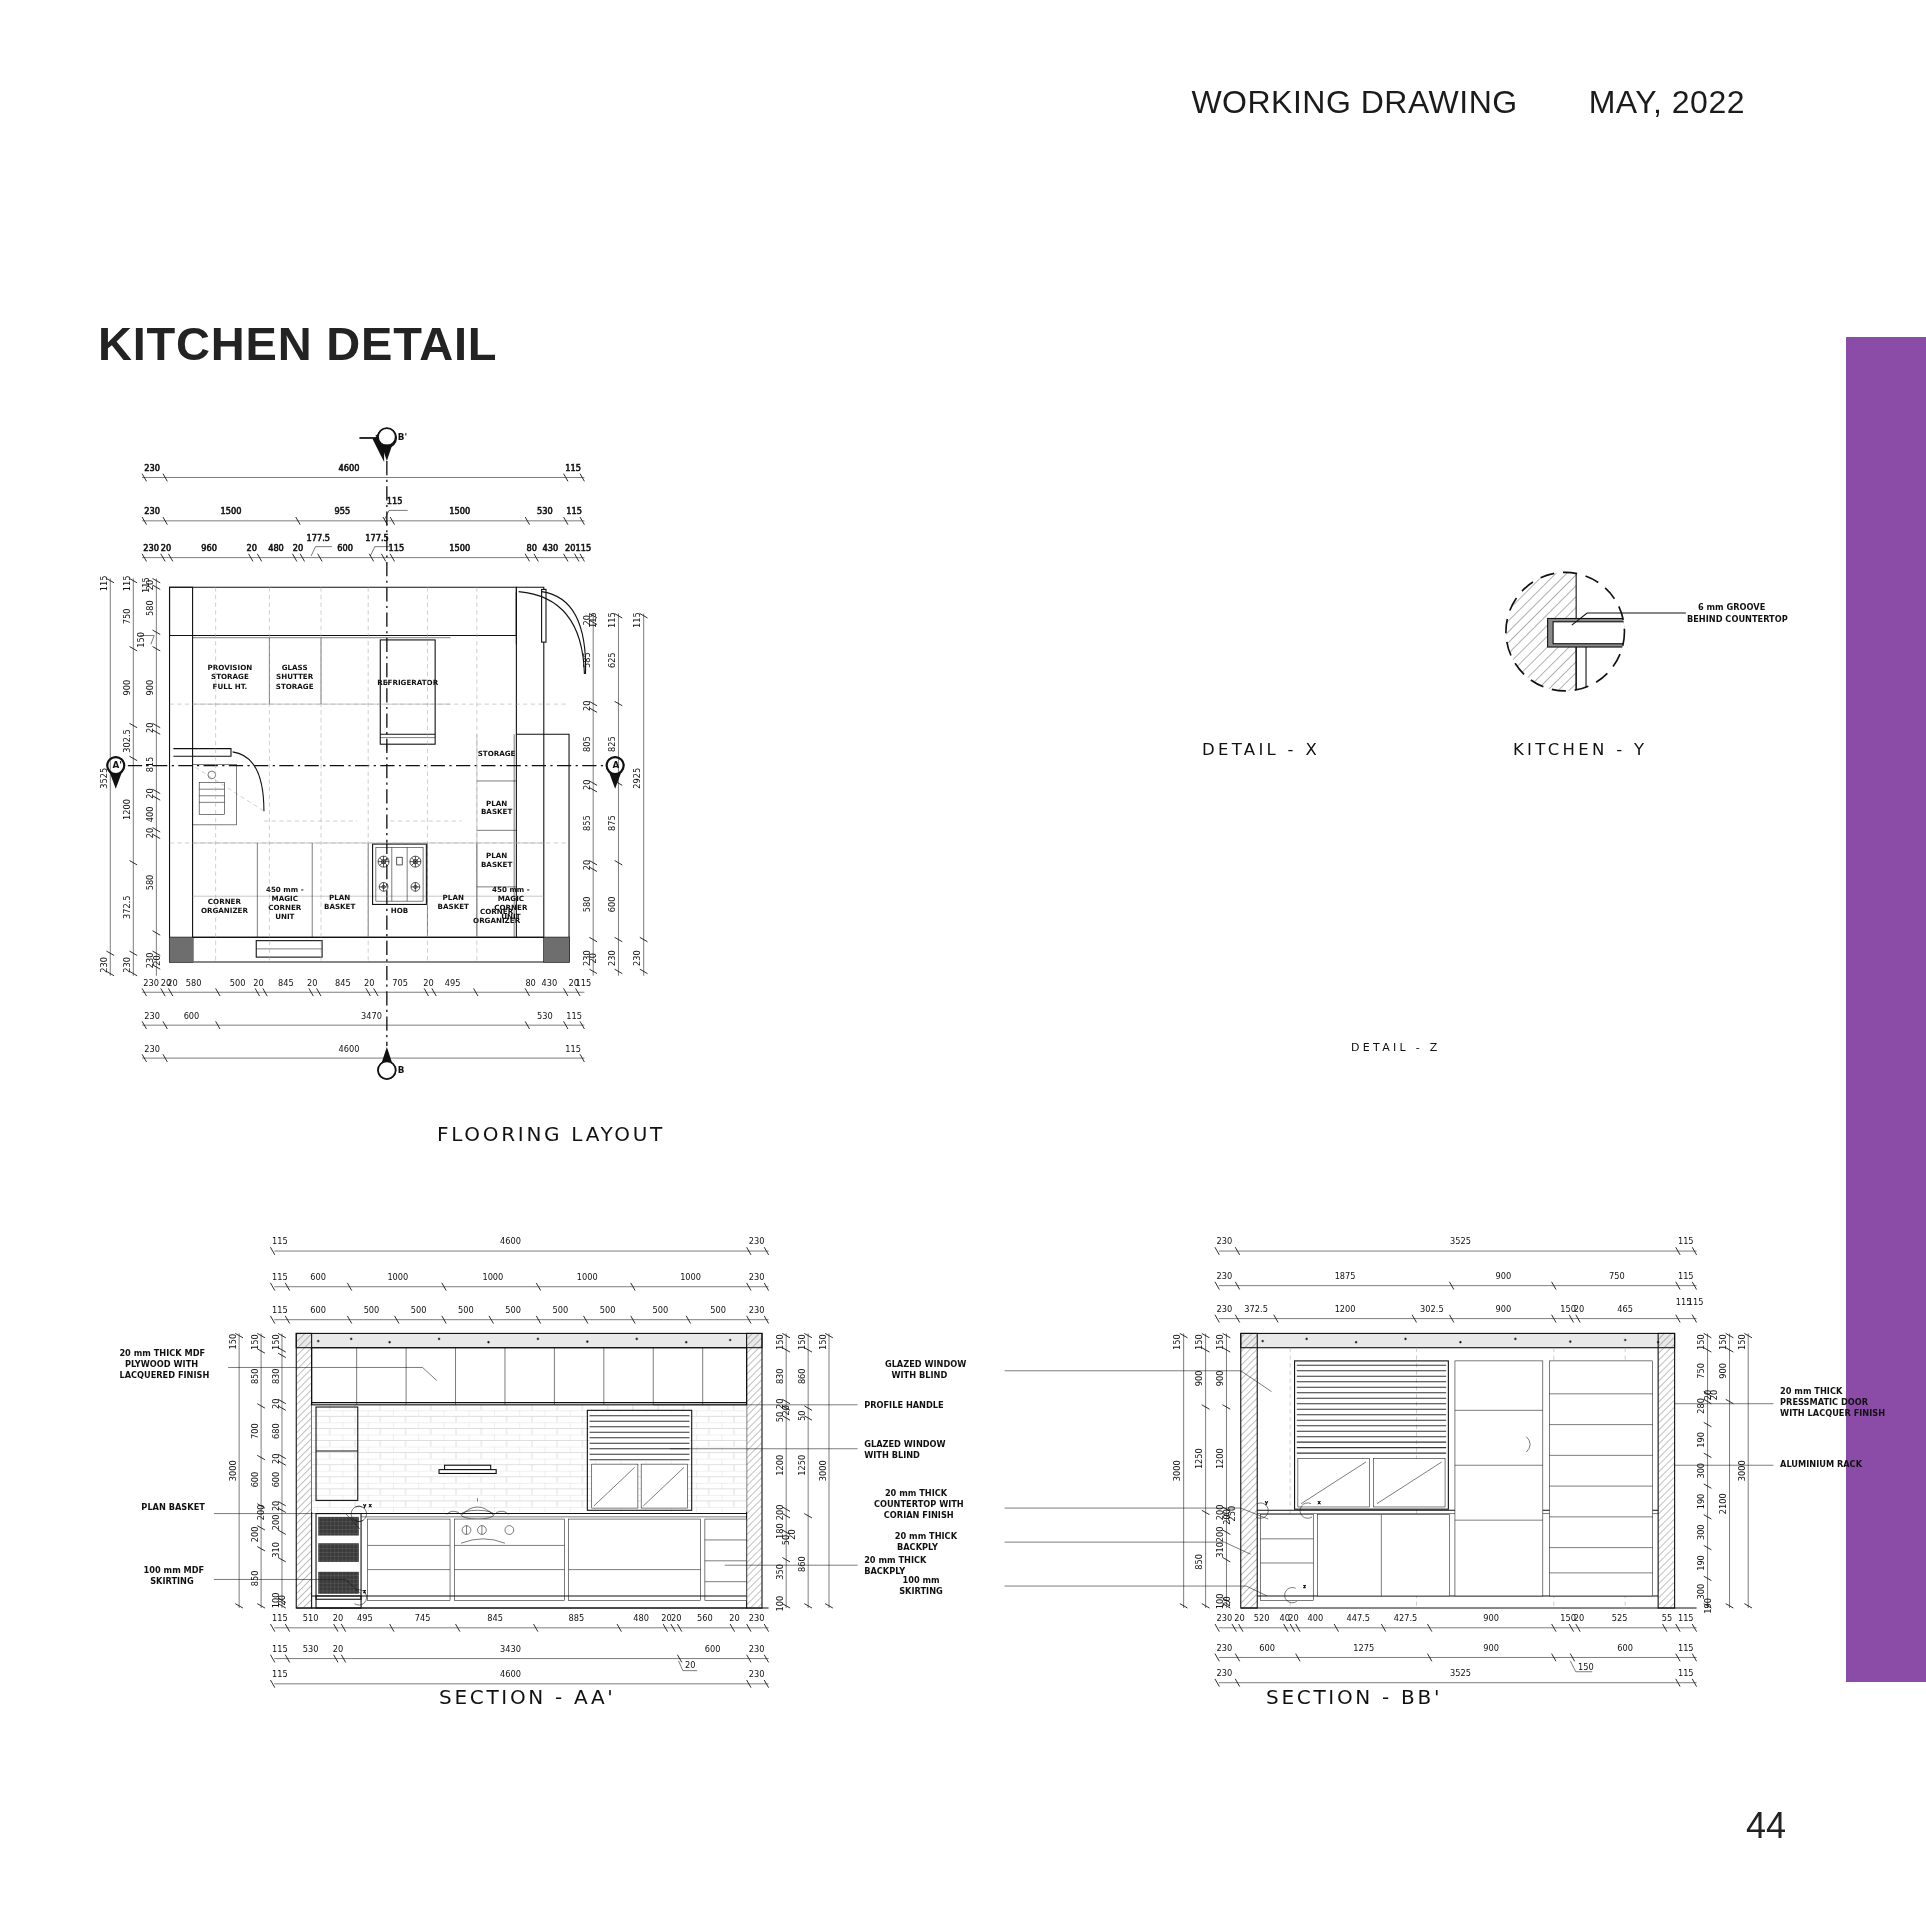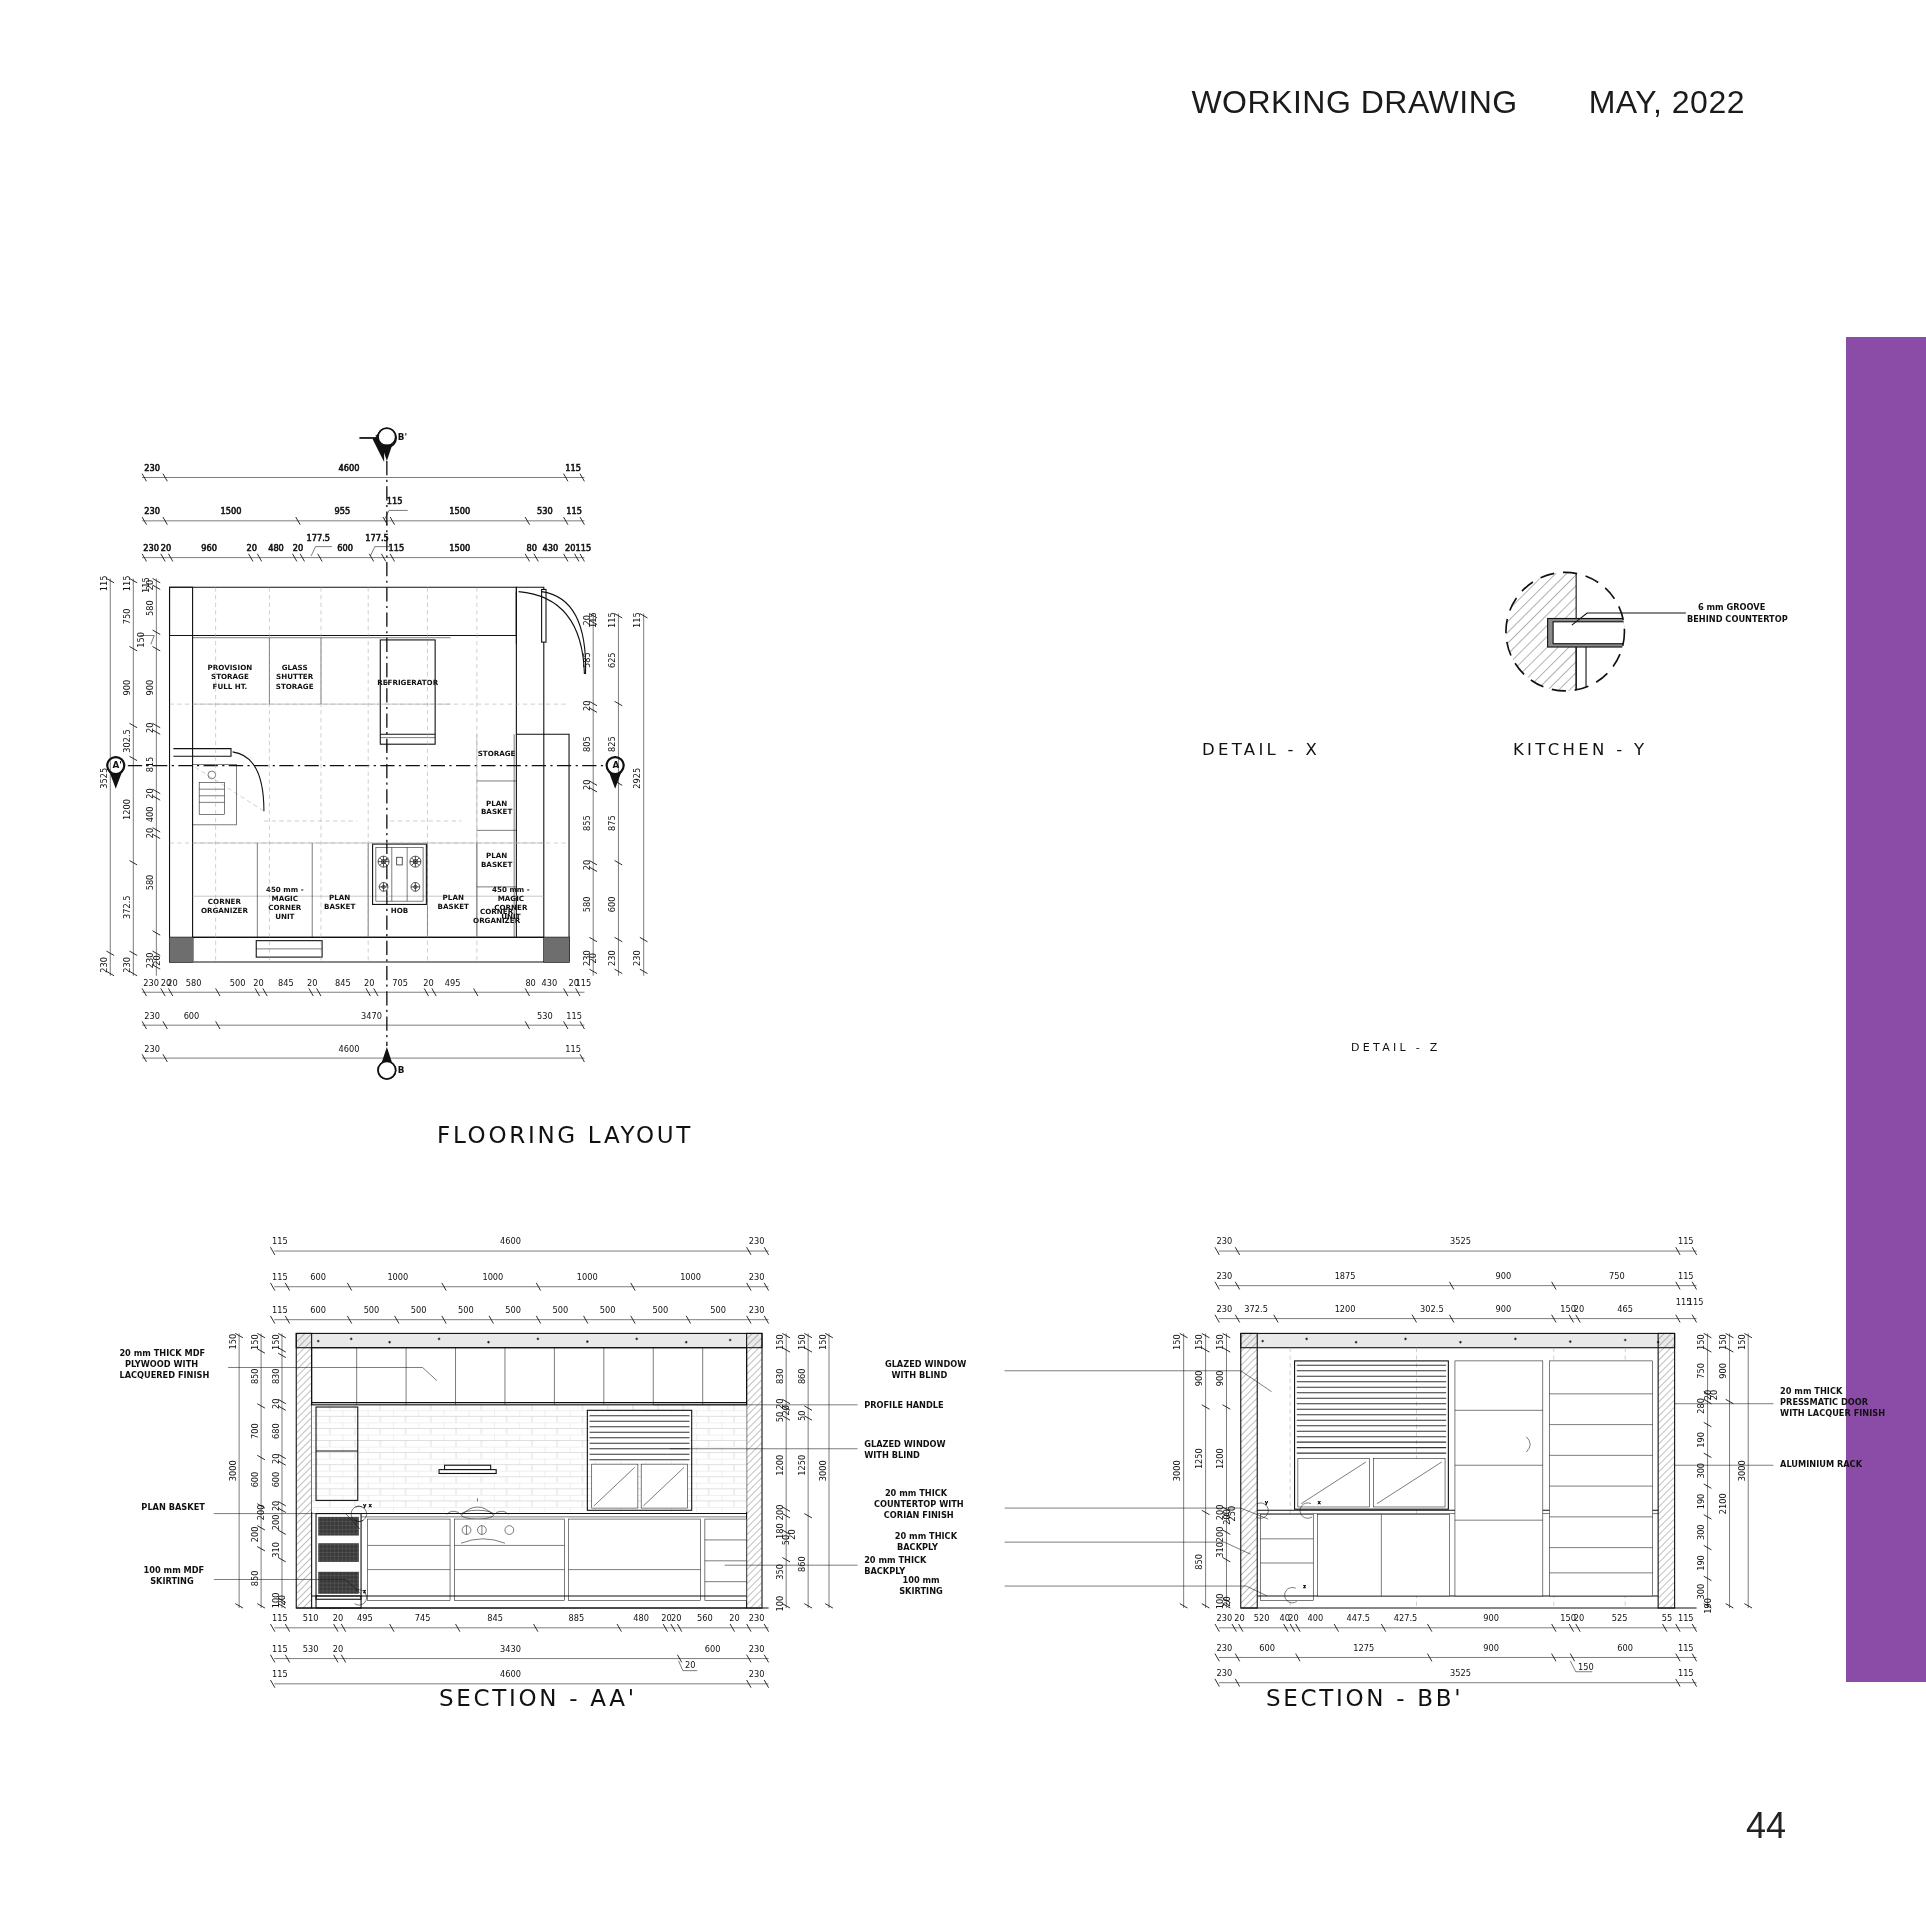--- a/index.html
+++ b/index.html
@@ -17,21 +17,21 @@
   
   .purple-bar{position:absolute;right:0;top:305px;width:80px;height:1345px;background:#8B4CA8;}
 
   
   .page-title{position:absolute;left:98px;top:284px;font-size:47px;font-weight:700;letter-spacing:0.8px;color:#232323;}
 
   
   .page-num{position:absolute;right:140px;bottom:79px;font-size:36px;color:#232323;}
 
   
-  .caption{position:absolute;font-size:23px;letter-spacing:2.7px;color:#111;white-space:nowrap;
+  .caption{position:absolute;font-size:20px;letter-spacing:2.7px;color:#111;white-space:nowrap;
            font-family:"DejaVu Sans",sans-serif;}
 
   
   .dwg{position:absolute;}
   svg{display:block;overflow:visible;}
   text{font-family:"DejaVu Sans",sans-serif;fill:#111;}
   .dim{font-size:15px;}
   .dimv{font-size:15px;}
   .lbl{font-size:13px;font-weight:bold;}
   .note{font-size:15px;font-weight:bold;}
@@ -49,20 +49,21 @@
 
 <div class="sheet">
 
   <div class="hdr">
     <span>WORKING DRAWING</span>
     <span>MAY, 2022</span>
   </div>
 
   <div class="purple-bar" style="background: rgb(139, 76, 168);"></div>
 
+  <div class="page-title">KITCHEN DETAIL</div>
 
   <div class="page-num">44</div>
 
   <svg width="0" height="0" style="position:absolute">
     <defs>
       <pattern id="hatch45" width="9" height="9" patternTransform="rotate(45)" patternUnits="userSpaceOnUse">
         <line x1="0" y1="0" x2="0" y2="9" stroke="#2a2a2a" stroke-width="1.1"></line>
       </pattern>
       <pattern id="hatchL" width="14" height="14" patternTransform="rotate(45)" patternUnits="userSpaceOnUse">
         <line x1="0" y1="0" x2="0" y2="14" stroke="#2a2a2a" stroke-width="1.3"></line>

